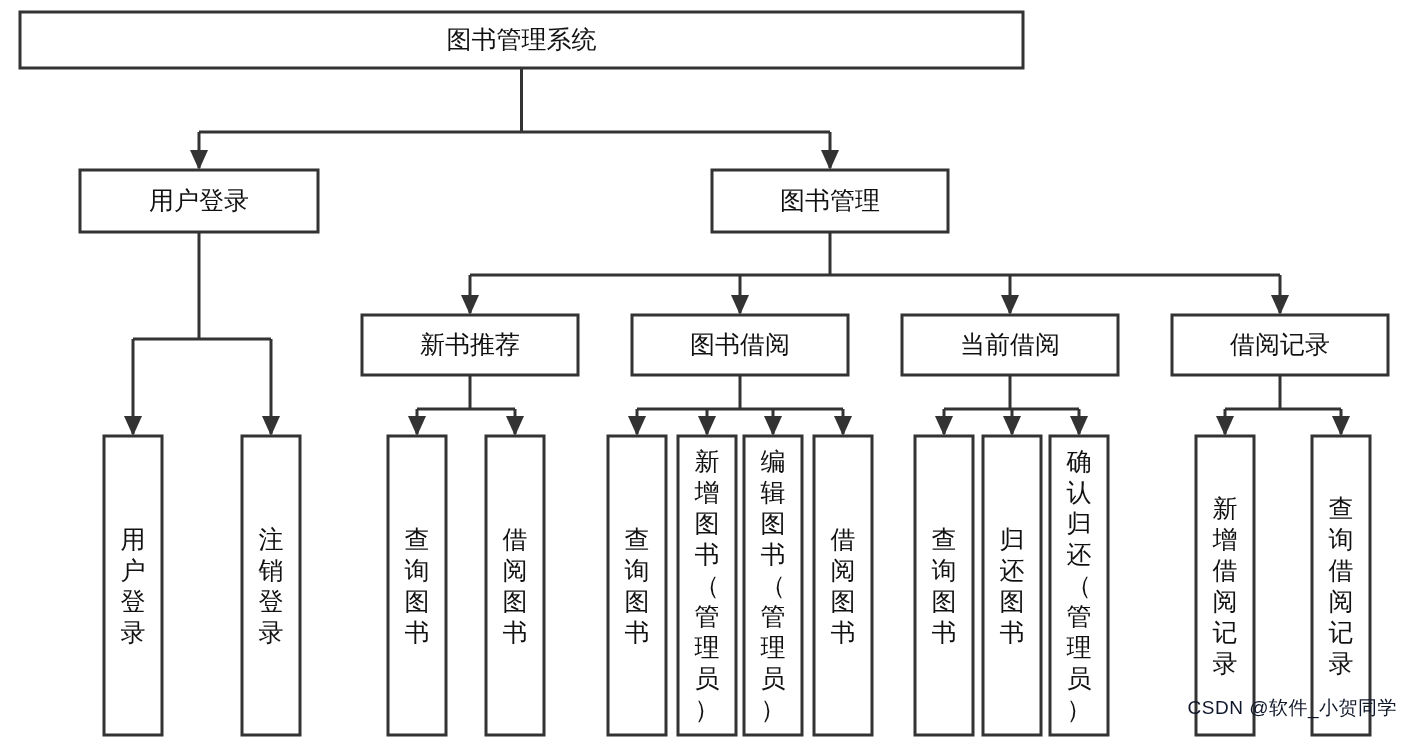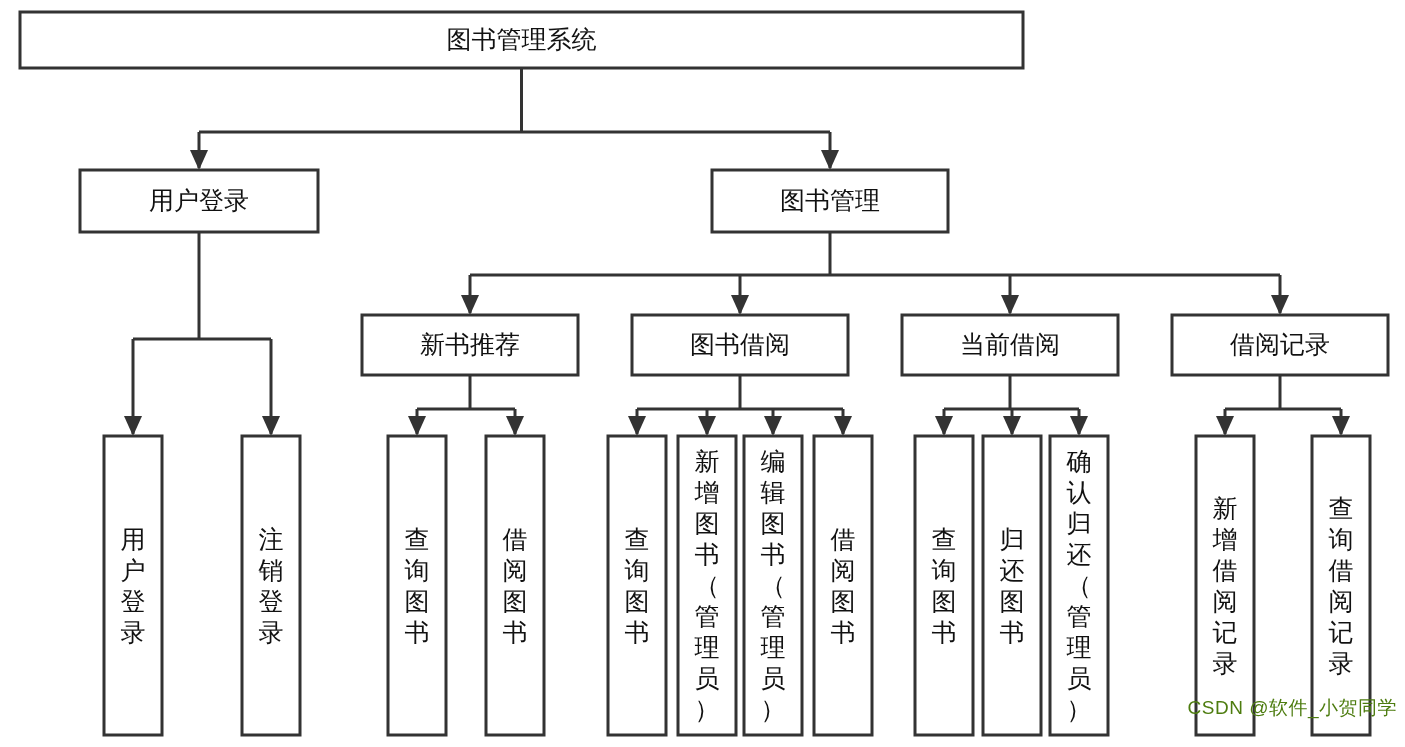--- a/index.html
+++ b/index.html
@@ -53,21 +53,21 @@
     font-size: 25px;
     fill: #111111;
     text-anchor: middle;
   }
   .watermark {
     position: absolute;
     right: 8px;
     bottom: 4px;
     font-family: "Liberation Sans", sans-serif;
     font-size: 19px;
-    color: #4d7c0f;
+    color: #0f172a;
     letter-spacing: 0.5px;
     white-space: nowrap;
     pointer-events: none;
   }
 </style>
 </head>
 <body>
 
 <div id="diagram-root">
   <svg class="flowchart" viewBox="0 0 1405 747" xmlns="http://www.w3.org/2000/svg">

